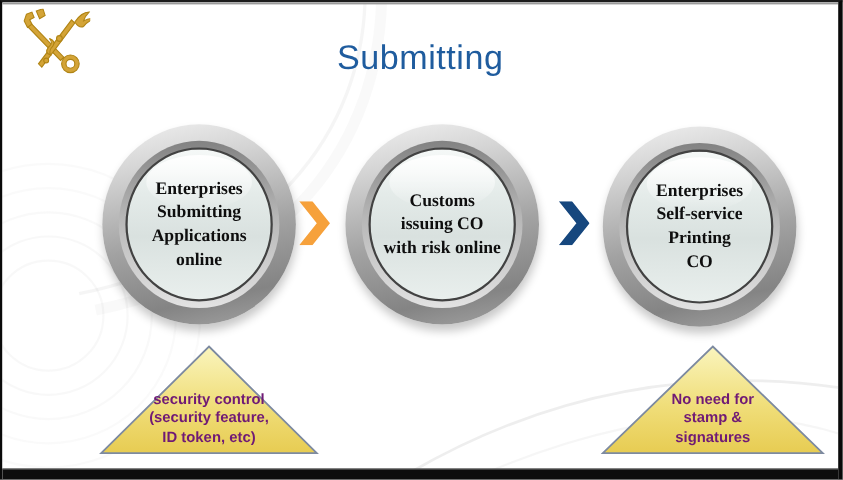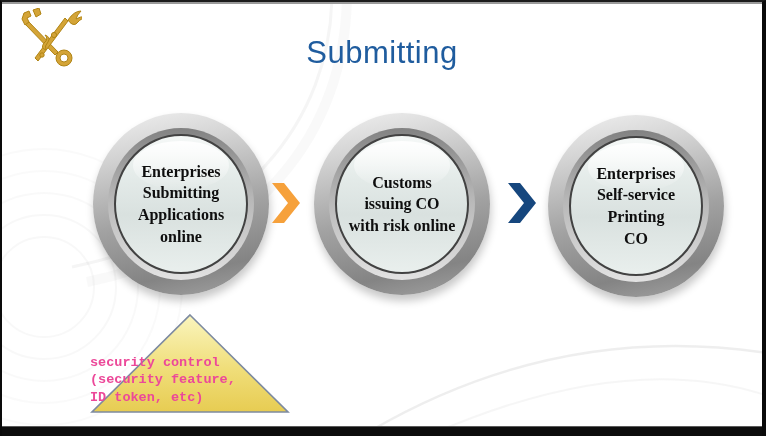--- a/index.html
+++ b/index.html
@@ -61,23 +61,23 @@
   }
 
   
   .chevron{position:absolute;width:28px;height:40px;}
 
   
   .callout{position:absolute;}
   .callout svg{position:absolute;inset:0;}
   .callout-label{
     position:absolute;left:0;right:0;bottom:7px;z-index:2;
-    font-family:Liberation Mono, monospace;font-weight:bold;
-    font-size:13.5px;line-height:1.32;color:#ec4899;
-    text-align:left;white-space:pre-line;
+    font-family:Liberation Sans, sans-serif;font-weight:bold;
+    font-size:13.5px;line-height:1.32;color:#701a75;
+    text-align:center;white-space:pre-line;
   }
 </style>
 </head>
 <body>
 
 <div class="stage">
 
   <svg class="bg-decor" width="766" height="436" viewBox="0 0 766 436">
     <g fill="none">
       <circle cx="42" cy="285" r="50" stroke="rgba(130,130,130,0.06)" stroke-width="2"></circle>
@@ -165,16 +165,31 @@
           <stop offset="1" stop-color="#E7CC52"></stop>
         </linearGradient>
       </defs>
       <polygon points="100,2 198,99 2,99" fill="url(#triGrad1)" stroke="#7D8AA0" stroke-width="1.6"></polygon>
     </svg>
     <div class="callout-label">security control
 (security feature,
 ID token, etc)</div>
   </div>
 
+  <div class="callout" style="left:544px;top:311px;width:204px;height:101px;">
+    <svg width="204" height="101" viewBox="0 0 204 101">
+      <defs>
+        <linearGradient id="triGrad2" x1="0" y1="0" x2="0" y2="1">
+          <stop offset="0" stop-color="#FAF5BE"></stop>
+          <stop offset="0.55" stop-color="#F0DE7A"></stop>
+          <stop offset="1" stop-color="#E7CC52"></stop>
+        </linearGradient>
+      </defs>
+      <polygon points="102,2 202,99 2,99" fill="url(#triGrad2)" stroke="#7D8AA0" stroke-width="1.6"></polygon>
+    </svg>
+    <div class="callout-label">No need for
+stamp &amp;
+signatures</div>
+  </div>
 
   <div class="bottom-bar"></div>
 
 </div>
 
 </body></html>

